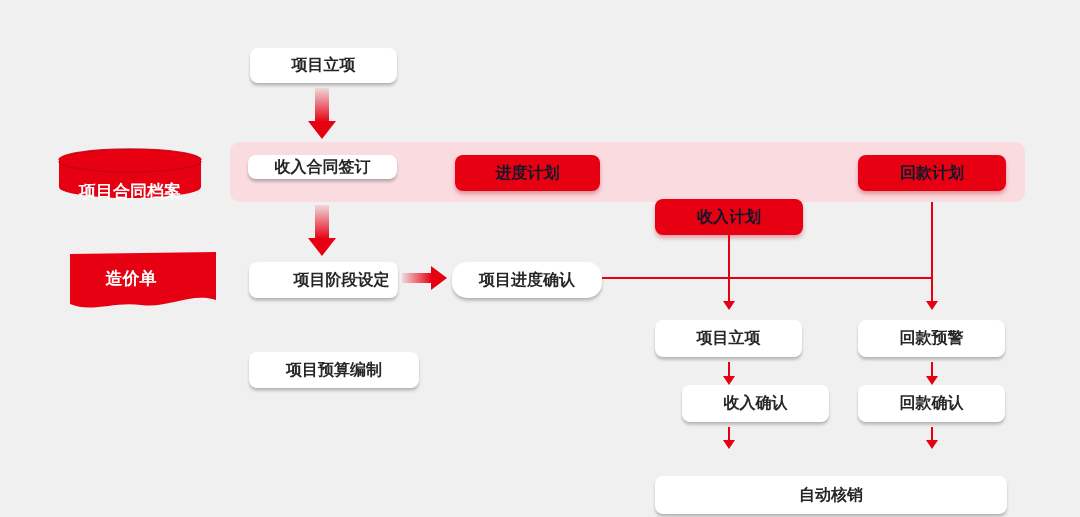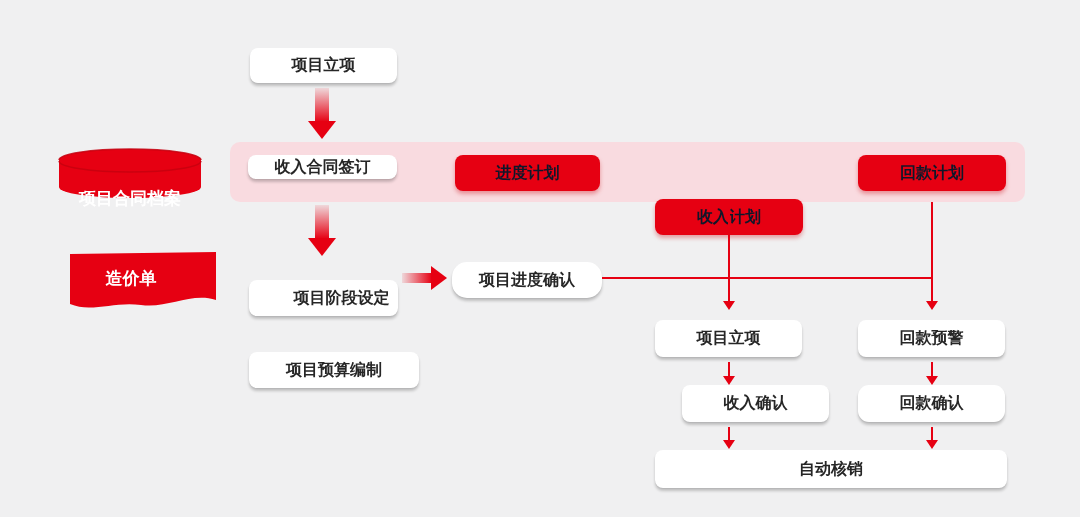--- a/index.html
+++ b/index.html
@@ -63,21 +63,21 @@
 
   <div class="band" style="left:230px;top:142px;width:795px;height:60px;"></div>
 
   <div class="shape" style="left:57px;top:147px;width:146px;height:54px;">
     <svg width="146" height="54" viewBox="0 0 146 54">
       <path d="M2,13 V40 A71,11 0 0 0 144,40 V13 Z" style="fill:var(--red)"></path>
       <ellipse cx="73" cy="13" rx="71" ry="11" style="fill:var(--red)"></ellipse>
       <path d="M2,13 A71,11 0 0 0 144,13" fill="none" stroke="#c4000f" stroke-width="1.5" opacity="0.85" transform="translate(0,11) scale(1,-1) translate(0,-15)"></path>
       <path d="M2,14 A71,11 0 0 0 144,14" fill="none" stroke="#c4000f" stroke-width="1.5" opacity="0.8"></path>
     </svg>
-    <div class="shape-label" style="top:36px;height:30px;">项目合同档案</div>
+    <div class="shape-label" style="top:29px;height:30px;">项目合同档案</div>
   </div>
 
   <div class="shape" style="left:58px;top:252px;width:146px;height:62px;padding-left:12px;">
     <svg width="146" height="62" viewBox="0 0 146 62">
       <path d="M0,2 L146,0 V48 C121,40 97,57 71,53 C45,49 21,61 0,52 Z" style="fill:var(--red)"></path>
     </svg>
     <div class="shape-label" style="top:8px;height:36px;">造价单</div>
   </div>
 
   <div class="node white" style="left:250px;top:48px;width:147px;height:35px;">项目立项</div>
@@ -106,21 +106,21 @@
         <linearGradient id="gv2" x1="0" y1="0" x2="0" y2="1">
           <stop offset="0" stop-color="#e60012" stop-opacity="0.10"></stop>
           <stop offset="1" stop-color="#e60012"></stop>
         </linearGradient>
       </defs>
       <rect x="9" y="0" width="14" height="34" fill="url(#gv2)"></rect>
       <polygon points="2,33 30,33 16,51" fill="#e60012"></polygon>
     </svg>
   </div>
 
-  <div class="node white" style="left:249px;top:280px;width:149px;height:36px;padding-left:36px;">项目阶段设定</div>
+  <div class="node white" style="left:249px;top:262px;width:149px;height:36px;padding-left:36px;">项目阶段设定</div>
 
   <div class="garrow" style="left:402px;top:264px;">
     <svg width="46" height="28" viewBox="0 0 46 28">
       <defs>
         <linearGradient id="gh1" x1="0" y1="0" x2="1" y2="0">
           <stop offset="0" stop-color="#e60012" stop-opacity="0.10"></stop>
           <stop offset="1" stop-color="#e60012"></stop>
         </linearGradient>
       </defs>
       <rect x="0" y="9" width="30" height="10" fill="url(#gh1)"></rect>
@@ -143,19 +143,19 @@
   <div class="node white" style="left:655px;top:320px;width:147px;height:37px;">项目立项</div>
   <div class="line" style="left:728px;top:362px;width:2px;height:15px;"></div>
   <div class="head-down" style="left:723px;top:376px;"></div>
   <div class="node white" style="left:655px;top:385px;width:147px;height:37px;margin-left:27px;">收入确认</div>
   <div class="line" style="left:728px;top:427px;width:2px;height:14px;"></div>
   <div class="head-down" style="left:723px;top:440px;"></div>
 
   <div class="node white" style="left:858px;top:320px;width:147px;height:37px;">回款预警</div>
   <div class="line" style="left:931px;top:362px;width:2px;height:15px;"></div>
   <div class="head-down" style="left:926px;top:376px;"></div>
-  <div class="node white" style="left:858px;top:385px;width:147px;height:37px;border-radius:11px;">回款确认</div>
+  <div class="node white" style="left:858px;top:385px;width:147px;height:37px;">回款确认</div>
   <div class="line" style="left:931px;top:427px;width:2px;height:14px;"></div>
   <div class="head-down" style="left:926px;top:440px;"></div>
 
-  <div class="node white" style="left:655px;top:450px;width:352px;height:38px;">自动核销</div>
+  <div class="node white" style="left:655px;top:476px;width:352px;height:38px;">自动核销</div>
 
 </div>
 
 </body></html>

